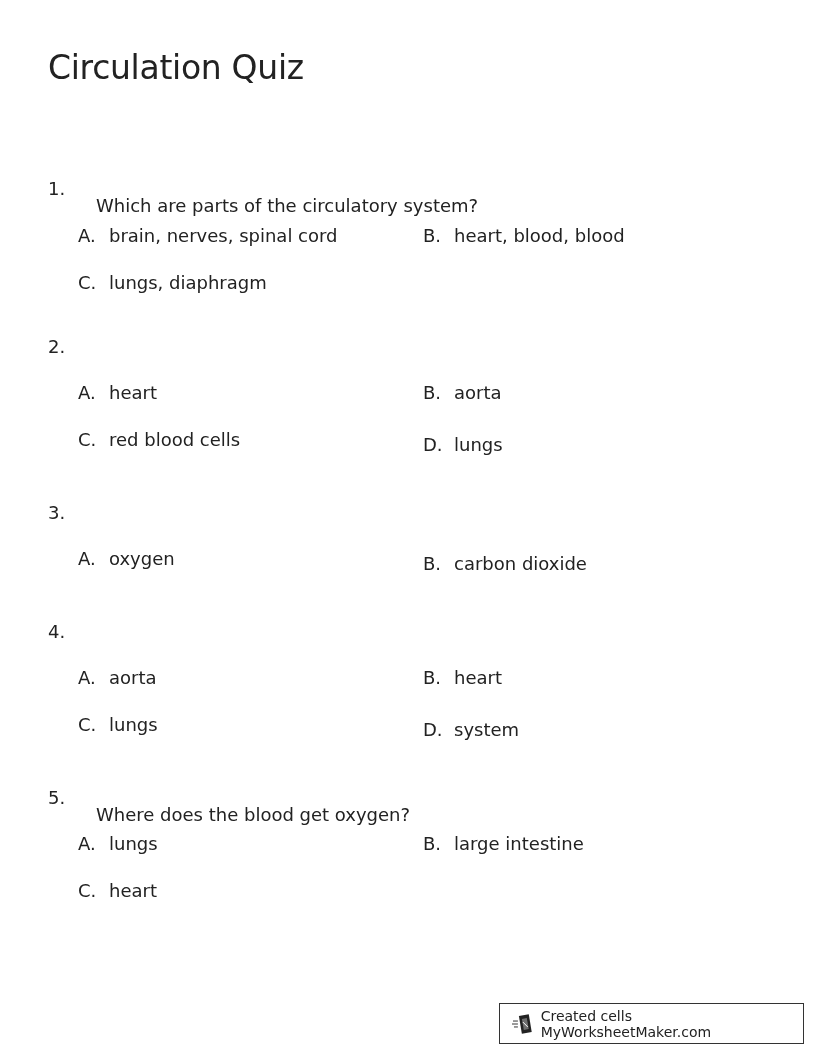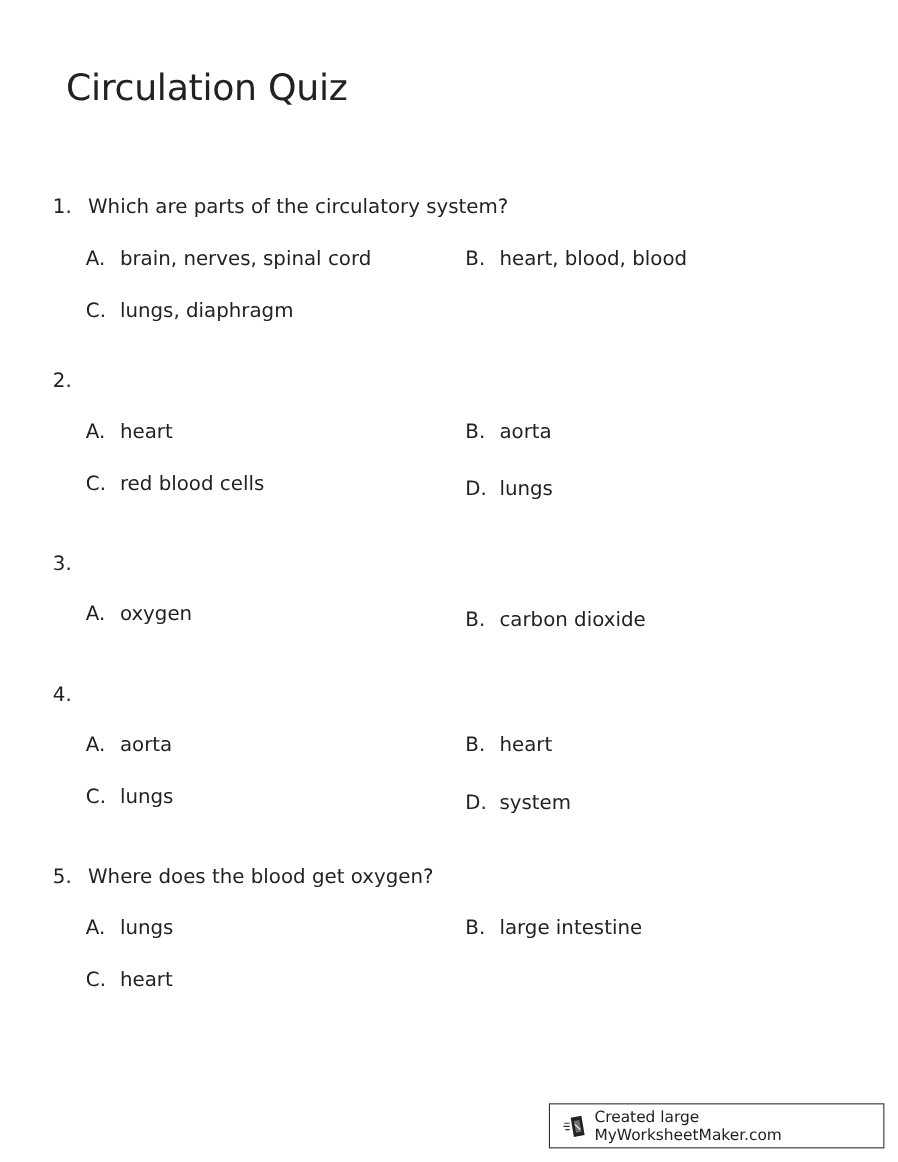--- a/index.html
+++ b/index.html
@@ -2,26 +2,26 @@
 <html><head>
 <meta charset="utf-8">
 <style>
   html, body { margin: 0; padding: 0; background: #ffffff; }
   body {
     width: 816px; height: 1056px; position: relative; overflow: hidden;
     font-family: "DejaVu Sans", sans-serif; color: #222222;
   }
   .title {
     position: absolute; left: 48px; top: 48px;
-    font-size: 33px; font-weight: normal; color: #222; margin: 12px; letter-spacing: -0.3px;
+    font-size: 33px; font-weight: normal; color: #222; margin: 0; letter-spacing: -0.3px;
   }
   .question { position: absolute; left: 48px; width: 720px; }
   .q-line { font-size: 18px; height: 24px; line-height: 24px; position: relative; }
   .q-num { position: absolute; left: 0; }
-  .q-text { position: absolute; left: 32px; white-space: nowrap; }
+  .q-text { position: absolute; left: 48px; white-space: nowrap; margin-top: 17px; }
   .opt { position: absolute; font-size: 18px; line-height: 24px; white-space: nowrap; }
   .opt-letter { position: absolute; left: 0; }
   .opt-text { position: absolute; left: 31px; }
   .footer {
     position: absolute; left: 499px; top: 1003px; width: 305px; height: 41px;
     border: 1px solid #333; box-sizing: border-box;
     display: flex; align-items: center; font-size: 14px; color: #222;
   }
   .footer-icon { width: 22px; height: 22px; margin-left: 12px; margin-right: 7px; }
 </style>
@@ -128,14 +128,14 @@
 
 <div class="footer">
   <svg class="footer-icon" viewBox="0 0 22 22">
     <line x1="1" y1="8" x2="6" y2="8" stroke="#333" stroke-width="1"></line>
     <line x1="0" y1="11" x2="6" y2="11" stroke="#333" stroke-width="1"></line>
     <line x1="2" y1="14" x2="6" y2="14" stroke="#333" stroke-width="1"></line>
     <polygon points="7,3 17,1 20,19 10,21" fill="#222"></polygon>
     <polygon points="10,6 15,5 17,16 12,17" fill="#fff" opacity="0.35"></polygon>
     <line x1="11" y1="9" x2="16" y2="14" stroke="#fff" stroke-width="1"></line>
   </svg>
-  <span>Created large MyWorksheetMaker.com</span>
+  <span>Created cells MyWorksheetMaker.com</span>
 </div>
 
 </body></html>

